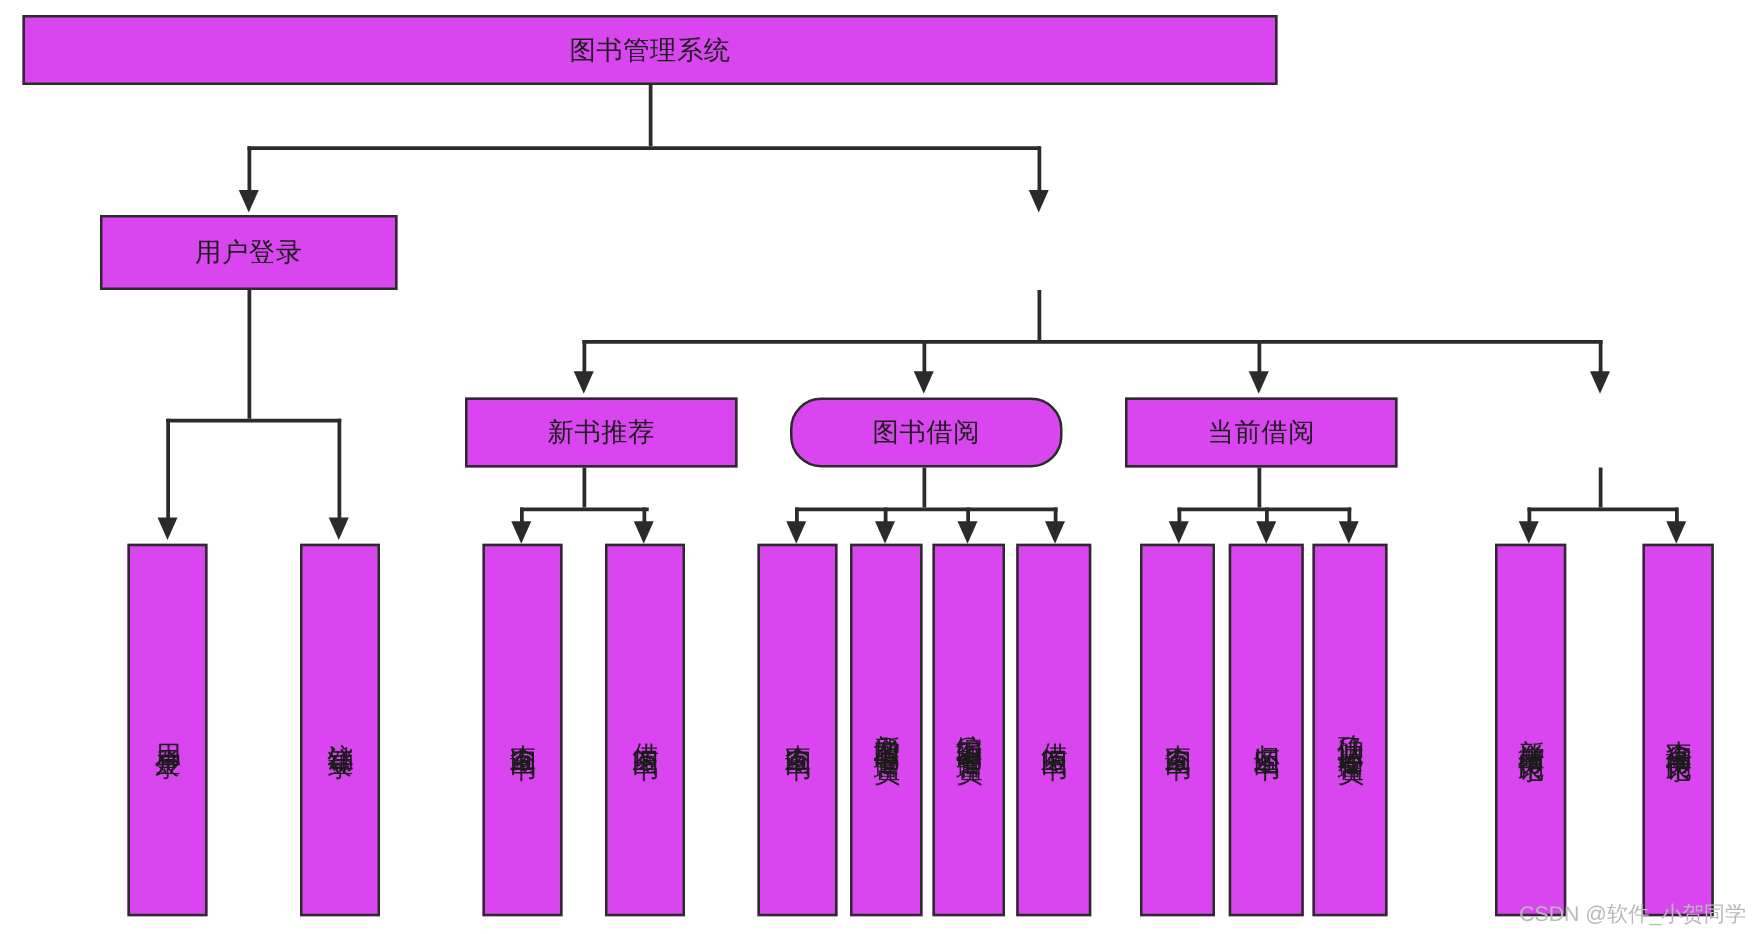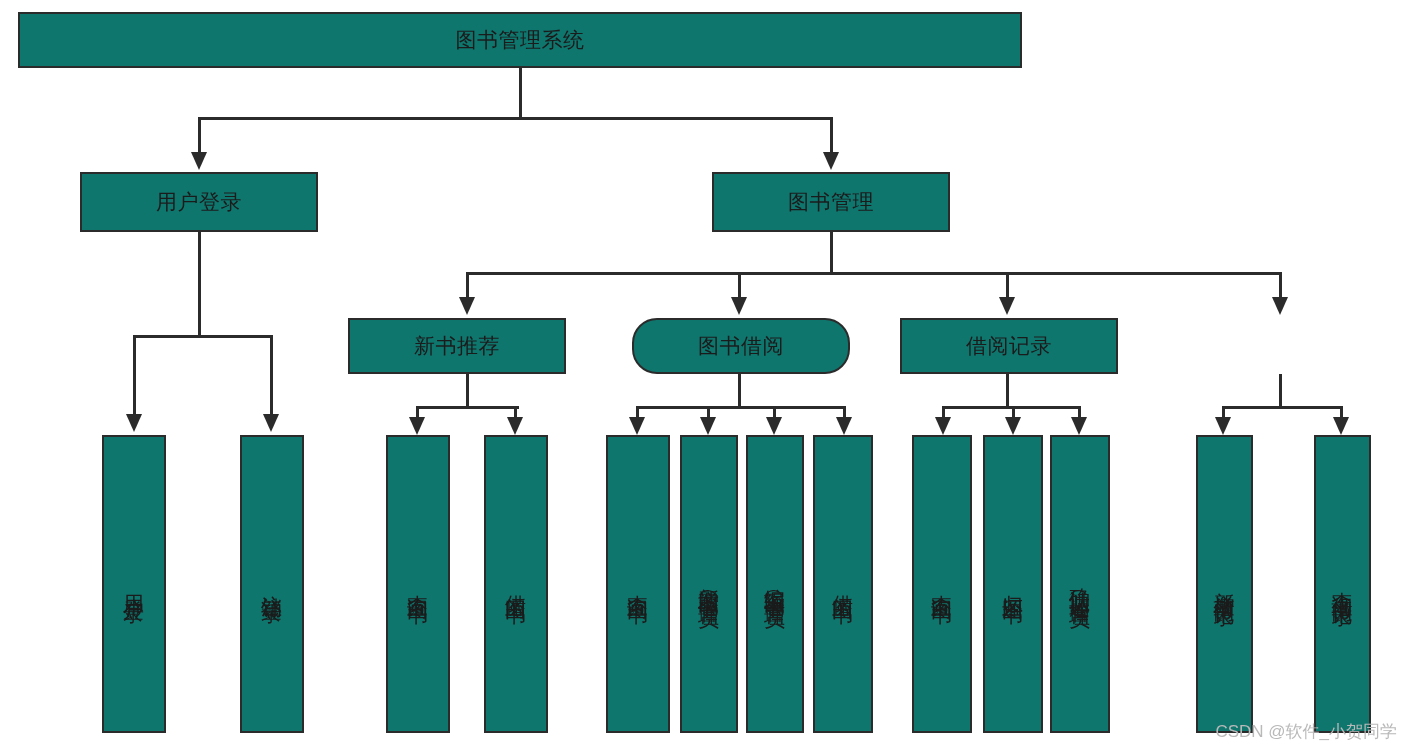--- a/index.html
+++ b/index.html
@@ -15,21 +15,21 @@
     width: 1405px;
     height: 747px;
     background: #ffffff;
     overflow: hidden;
   }
   
   .box {
     position: absolute;
     box-sizing: border-box;
     border: 2px solid #2b2b2b;
-    background: #0f766e;
+    background: #d946ef;
     display: flex;
     align-items: center;
     justify-content: center;
     color: #1b1b1b;
   }
   .box.horiz {
     font-size: 21px;
     letter-spacing: 0.5px;
   }
   .box.vert {
@@ -91,23 +91,20 @@
   <div class="vline" style="left:198px; top:117px; height:40px;"></div>
   <div class="arrow" style="left:191px; top:152px;"></div>
 
   <div class="vline" style="left:830px; top:117px; height:40px;"></div>
   <div class="arrow" style="left:823px; top:152px;"></div>
 
   <div class="box horiz" style="left:80px; top:172px; width:238px; height:60px;">
     <span class="htext">用户登录</span>
   </div>
 
-  <div class="box horiz" style="left:712px; top:172px; width:238px; height:60px;">
-    <span class="htext">图书管理</span>
-  </div>
 
   <div class="vline" style="left:198px; top:232px; height:103px;"></div>
   <div class="hline" style="left:133px; top:335px; width:140px;"></div>
   <div class="vline" style="left:133px; top:335px; height:82px;"></div>
   <div class="arrow" style="left:126px; top:414px;"></div>
   <div class="vline" style="left:270px; top:335px; height:82px;"></div>
   <div class="arrow" style="left:263px; top:414px;"></div>
 
   <div class="vline" style="left:830px; top:232px; height:40px;"></div>
   <div class="hline" style="left:466px; top:272px; width:816px;"></div>
@@ -117,28 +114,28 @@
 
   <div class="vline" style="left:738px; top:272px; height:28px;"></div>
   <div class="arrow" style="left:731px; top:297px;"></div>
 
   <div class="vline" style="left:1006px; top:272px; height:28px;"></div>
   <div class="arrow" style="left:999px; top:297px;"></div>
 
   <div class="vline" style="left:1279px; top:272px; height:28px;"></div>
   <div class="arrow" style="left:1272px; top:297px;"></div>
 
-  <div class="box horiz" style="left:348px; top:318px; width:218px; height:56px;">
+  <div class="box horiz" style="left:372px; top:318px; width:218px; height:56px;">
     <span class="htext">新书推荐</span>
   </div>
   <div class="box horiz" style="left:632px; top:318px; width:218px; height:56px;border-radius:25px;">
     <span class="htext">图书借阅</span>
   </div>
   <div class="box horiz" style="left:900px; top:318px; width:218px; height:56px;">
-    <span class="htext">借阅记录</span>
+    <span class="htext">当前借阅</span>
   </div>
 
   <div class="vline" style="left:466px; top:374px; height:32px;"></div>
   <div class="hline" style="left:416px; top:406px; width:103px;"></div>
   <div class="vline" style="left:416px; top:406px; height:14px;"></div>
   <div class="arrow" style="left:409px; top:417px;"></div>
   <div class="vline" style="left:514px; top:406px; height:14px;"></div>
   <div class="arrow" style="left:507px; top:417px;"></div>
 
   <div class="vline" style="left:738px; top:374px; height:32px;"></div>

